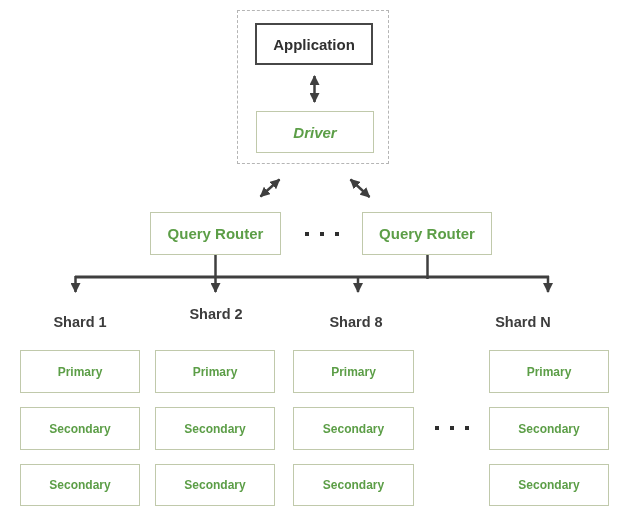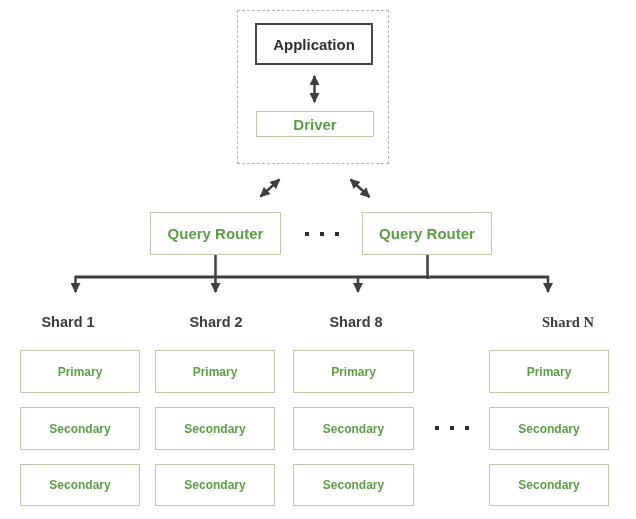--- a/index.html
+++ b/index.html
@@ -81,35 +81,35 @@
 
     <path d="M358,277 L358,292" stroke="#3f3f3f" stroke-width="2.5" fill="none" marker-end="url(#ah)"></path>
 
     <path d="M548,276 L548,292" stroke="#3f3f3f" stroke-width="2.5" fill="none" marker-end="url(#ah)"></path>
   </svg>
 
   <div class="dashed-group"></div>
 
   <div class="box app-box" style="left:255px;top:23px;width:118px;height:42px;">Application</div>
 
-  <div class="box gbox" style="left:256px;top:111px;width:118px;height:26px;">Driver</div>
+  <div class="box gbox" style="left:256px;top:111px;width:118px;height:42px;font-style:italic;">Driver</div>
 
   <div class="box gbox" style="left:150px;top:212px;width:131px;height:43px;">Query Router</div>
   <div class="box gbox" style="left:362px;top:212px;width:130px;height:43px;">Query Router</div>
 
   <div class="dots" style="left:305px;top:232px;">
     <span class="dot"></span>
     <span class="dot"></span>
     <span class="dot"></span>
   </div>
 
-  <div class="shard-label" style="left:68px;top:314px;">Shard 1</div>
-  <div class="shard-label" style="left:216px;top:314px;">Shard 2</div>
+  <div class="shard-label" style="left:80px;top:314px;">Shard 1</div>
+  <div class="shard-label" style="left:216px;top:306px;">Shard 2</div>
   <div class="shard-label" style="left:356px;top:314px;">Shard 8</div>
-  <div class="shard-label" style="left:568px;top:314px;font-family:Liberation Serif, serif;">Shard N</div>
+  <div class="shard-label" style="left:523px;top:314px;">Shard N</div>
 
   <div class="box gbox node-box" style="left:20px;top:350px;width:120px;height:43px;">Primary</div>
   <div class="box gbox node-box" style="left:20px;top:407px;width:120px;height:43px;">Secondary</div>
   <div class="box gbox node-box" style="left:20px;top:464px;width:120px;height:42px;">Secondary</div>
 
   <div class="box gbox node-box" style="left:155px;top:350px;width:120px;height:43px;">Primary</div>
   <div class="box gbox node-box" style="left:155px;top:407px;width:120px;height:43px;">Secondary</div>
   <div class="box gbox node-box" style="left:155px;top:464px;width:120px;height:42px;">Secondary</div>
 
   <div class="box gbox node-box" style="left:293px;top:350px;width:121px;height:43px;">Primary</div>

